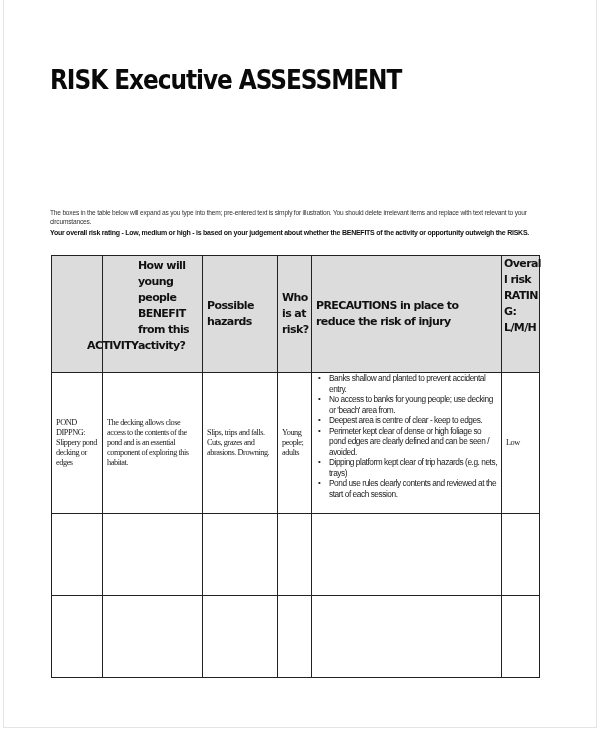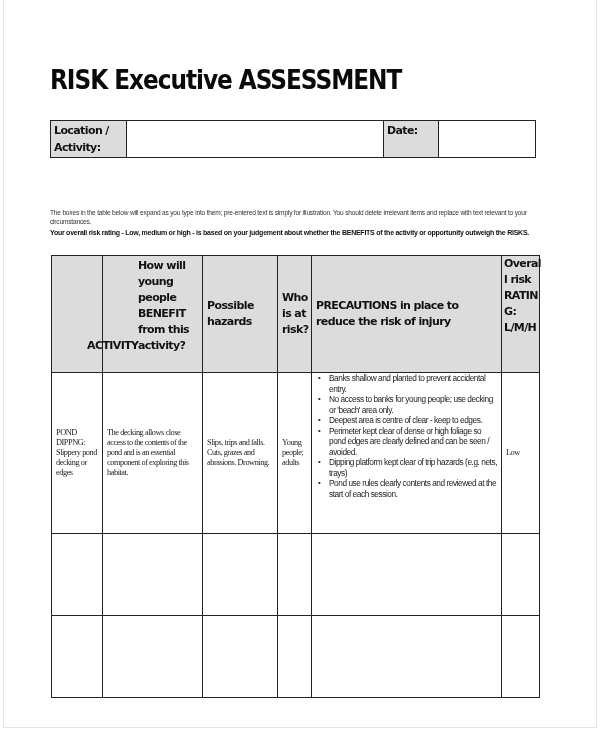--- a/index.html
+++ b/index.html
@@ -36,47 +36,41 @@
       line-height: 16px; text-align: left; letter-spacing: -0.6px; padding: 2px 4px; height: 89px;
     }
     .main-table th.v-bottom { vertical-align: bottom; padding-bottom: 18px; padding-left: 35px; }
     .main-table th.v-mid { vertical-align: middle; }
     .main-table th.v-top { vertical-align: top; margin-top: 44px; }
     .main-table td {
       font-family: "Liberation Sans", sans-serif; font-size: 8.3px; line-height: 10px; color: #222;
       letter-spacing: -0.45px; padding: 2px 4px;
     }
     .main-table td.mid { vertical-align: middle; font-family: Liberation Serif, serif; }
-    .row1 td { height: 161px; }
+    .row1 td { height: 141px; }
     .row-empty td { height: 82px; }
     .prec-list { list-style: none; padding: 0; margin: -2px 0 0 0; }
     .prec-list li { position: relative; padding-left: 13px; line-height: 10.5px; }
     .prec-list li::before { content: "•"; position: absolute; left: 2px; top: 0; font-size: 8px; }
   </style>
 </head>
 <body>
 
 <div class="page-frame"></div>
 
 <h1 class="title">RISK Executive ASSESSMENT</h1>
 
 <table class="info-table">
   <colgroup>
     <col style="width:76px">
       <col style="width:257px">
       <col style="width:55px">
       <col style="width:97px">
   </colgroup>
   <tbody>
-      <tr>
-    <td class="lbl">Location / Activity:</td>
-    <td></td>
-    <td class="lbl">Date:</td>
-    <td></td>
-  </tr>
 </tbody>
   </table>
 
 <p class="intro">The boxes in the table below will expand as you type into them; pre-entered text is simply for illustration. You should delete irrelevant items and replace with text relevant to your circumstances.</p>
 <p class="intro-bold">Your overall risk rating - Low, medium or high - is based on your judgement about whether the BENEFITS of the activity or opportunity outweigh the RISKS.</p>
 
 <table class="main-table">
   <colgroup>
     <col style="width:51px">
       <col style="width:100px">
@@ -95,21 +89,21 @@
     <th class="v-top" style="padding:0 2px;">Overal l risk RATIN G: L/M/H</th>
   </tr>
   <tr class="row1">
     <td class="mid">POND DIPPNG: Slippery pond decking or edges</td>
     <td class="mid">The decking allows close access to the contents of the pond and is an essential component of exploring this habitat.</td>
     <td class="mid">Slips, trips and falls. Cuts, grazes and abrasions. Drowning.</td>
     <td class="mid">Young people; adults</td>
     <td>
       <ul class="prec-list">
         <li>Banks shallow and planted to prevent accidental entry.</li>
-        <li>No access to banks for young people; use decking or 'beach' area only.</li>
+        <li>No access to banks for young people; use decking or 'beach' area from.</li>
         <li>Deepest area is centre of clear - keep to edges.</li>
         <li>Perimeter kept clear of dense or high foliage so pond edges are clearly defined and can be seen / avoided.</li>
         <li>Dipping platform kept clear of trip hazards (e.g. nets, trays)</li>
         <li>Pond use rules clearly contents and reviewed at the start of each session.</li>
       </ul>
     </td>
     <td class="mid">Low</td>
   </tr>
   <tr class="row-empty">
     <td></td>

